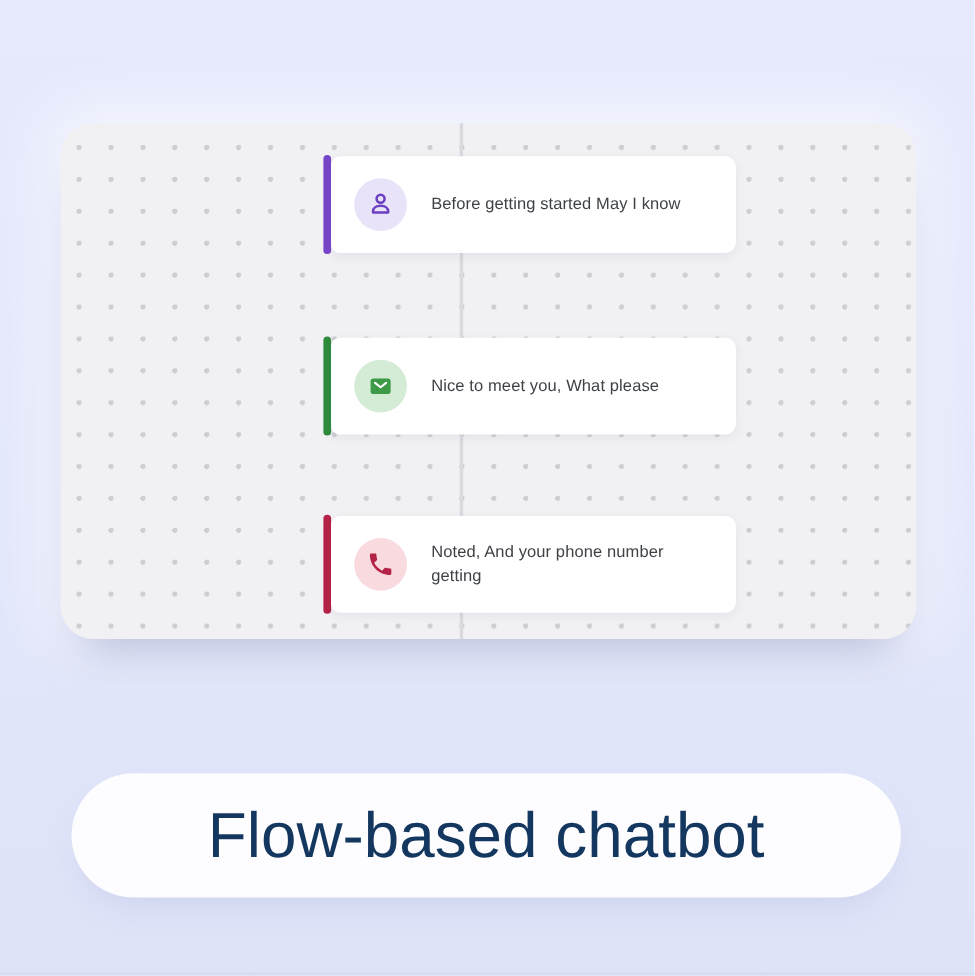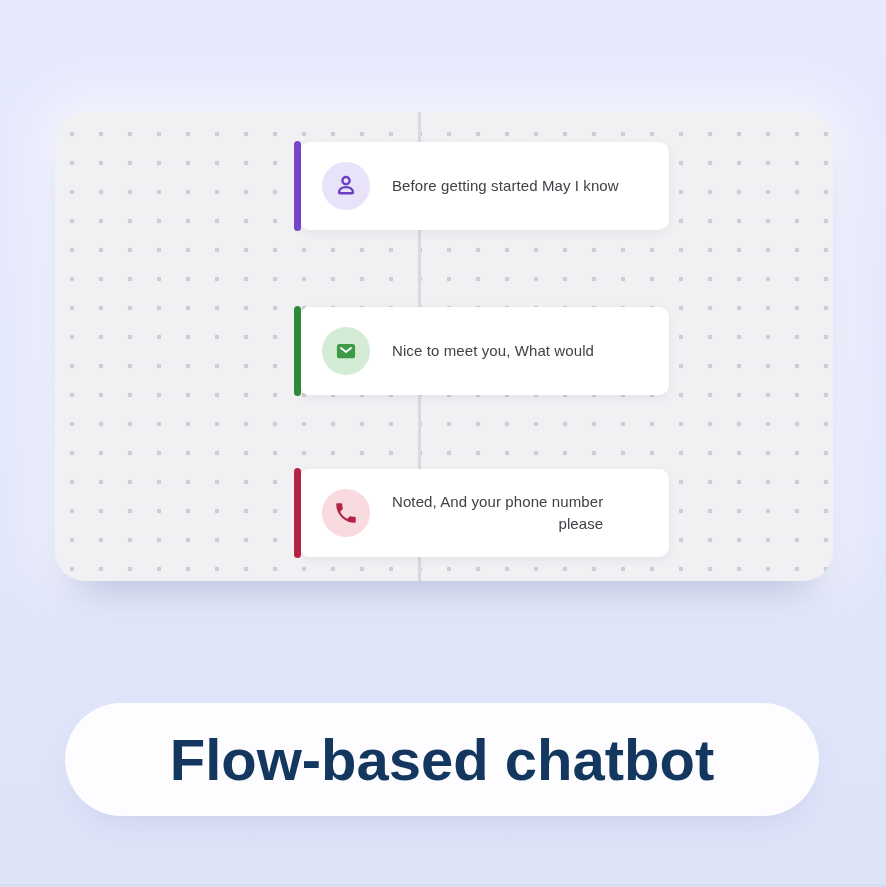--- a/index.html
+++ b/index.html
@@ -25,21 +25,21 @@
   }
 
   
   .node { position:absolute; left:239px; width:375px; height:90px; display:flex; }
   .node .bar { width:7px; height:100%; border-radius:4px; flex:none; }
   .node .card {
     flex:1; margin:1px 0; background:#FFFFFF; border-radius:8px 10px 10px 8px;
     display:flex; align-items:center; padding-left:21px;
     box-shadow:0 3px 10px rgba(50,50,90,.07);
   }
-  .node-1 { top:141px; } .node-2 { top:306px; } .node-3 { top:468px;text-align:right; }
+  .node-1 { top:141px; } .node-2 { top:306px; } .node-3 { top:468px; }
   .bar-purple { background:#7746C8; }
   .bar-green  { background:#2E8B3C; }
   .bar-red    { background:#B52346; }
 
   .icon-circle {
     width:48px; height:48px; border-radius:50%; flex:none;
     display:flex; align-items:center; justify-content:center;
   }
   .circ-purple { background:#E8E3F8; }
   .circ-green  { background:#D4ECD5; }
@@ -52,21 +52,21 @@
   .node-text .line { display:block; }
 
   
   .title-pill {
     position:absolute; left:65px; top:703px; width:754px; height:113px;
     border-radius:60px; background:#FDFDFF;
     display:flex; align-items:center; justify-content:center;
     box-shadow:0 16px 32px -12px rgba(140,150,205,.25);
   }
   .title-pill .title-text {
-    font-size:58px; font-weight:700; color:#14375F; letter-spacing:0;
+    font-size:58px; font-weight:400; color:#14375F; letter-spacing:0;
     white-space:nowrap;
   }
 
   .bottom-edge { position:absolute; left:0; right:0; bottom:0; height:3px; background:#D9DDF3; }
 </style>
 </head>
 <body>
 
 <div class="stage">
 
@@ -91,36 +91,36 @@
     <div class="node node-2" style="top:194px;">
       <div class="bar bar-green"></div>
       <div class="card">
         <span class="icon-circle circ-green">
           <svg width="28" height="28" viewBox="0 0 24 24">
             <rect x="4.2" y="6" width="15.6" height="12.2" rx="2.2" fill="#3D9A46"></rect>
             <path d="M7.7 9.5 L12 12.9 L16.3 9.5" stroke="#FFFFFF" stroke-width="1.7" fill="none" stroke-linecap="round" stroke-linejoin="round"></path>
           </svg>
         </span>
         <div class="node-text">
-          <span class="line">Nice to meet you, What would</span>
+          <span class="line">Nice to meet you, What please</span>
         </div>
       </div>
     </div>
 
     <div class="node node-3" style="top:356px;">
       <div class="bar bar-red"></div>
       <div class="card">
         <span class="icon-circle circ-pink">
           <svg width="26" height="26" viewBox="0 0 24 24">
             <path d="M6.62 10.79c1.44 2.83 3.76 5.14 6.59 6.59l2.2-2.2c.27-.27.67-.36 1.02-.24 1.12.37 2.33.57 3.57.57.55 0 1 .45 1 1V20c0 .55-.45 1-1 1-9.39 0-17-7.61-17-17 0-.55.45-1 1-1h3.5c.55 0 1 .45 1 1 0 1.25.2 2.45.57 3.57.11.35.03.74-.25 1.02l-2.2 2.2z" fill="#B32345"></path>
           </svg>
         </span>
         <div class="node-text">
           <span class="line">Noted, And your phone number</span>
-          <span class="line">please</span>
+          <span class="line">getting</span>
         </div>
       </div>
     </div>
   </div>
 
   <div class="title-pill">
     <span class="title-text">Flow-based chatbot</span>
   </div>
 
   <div class="bottom-edge"></div>

